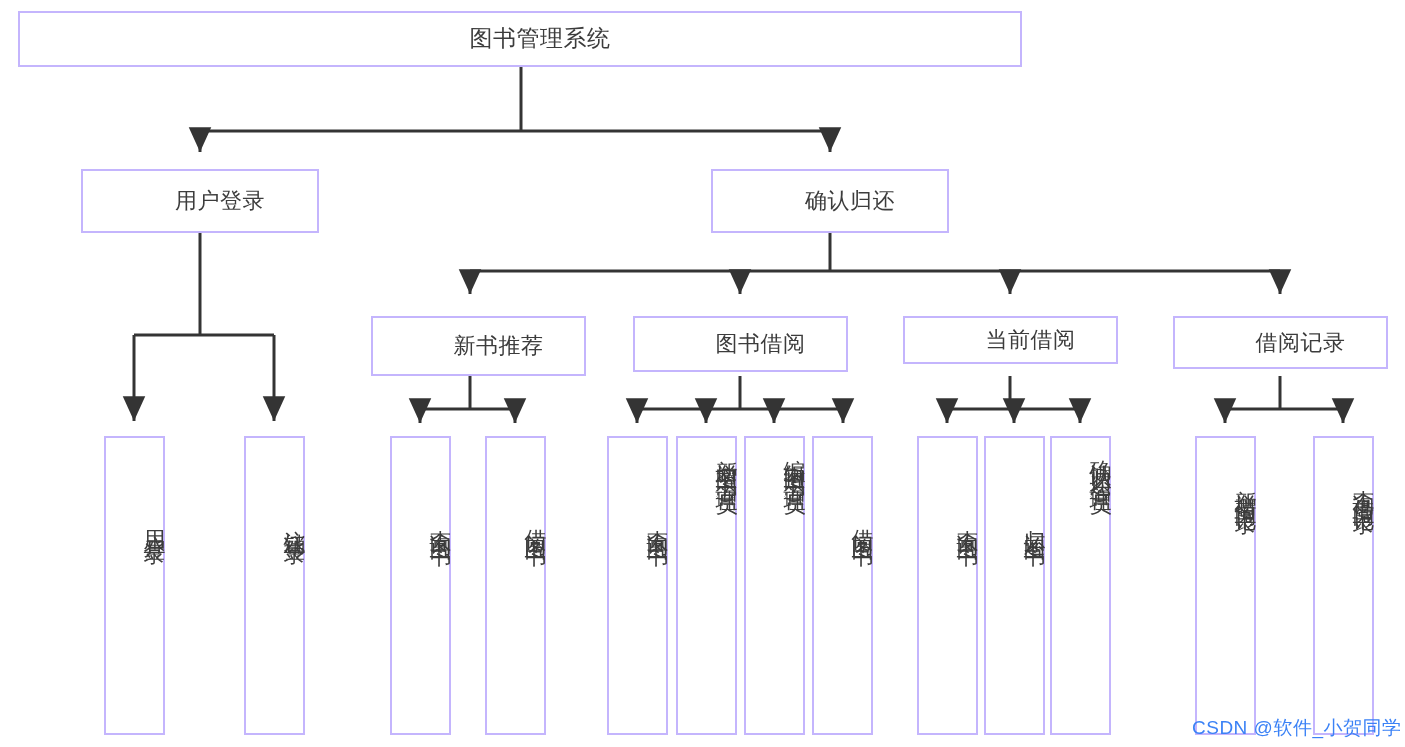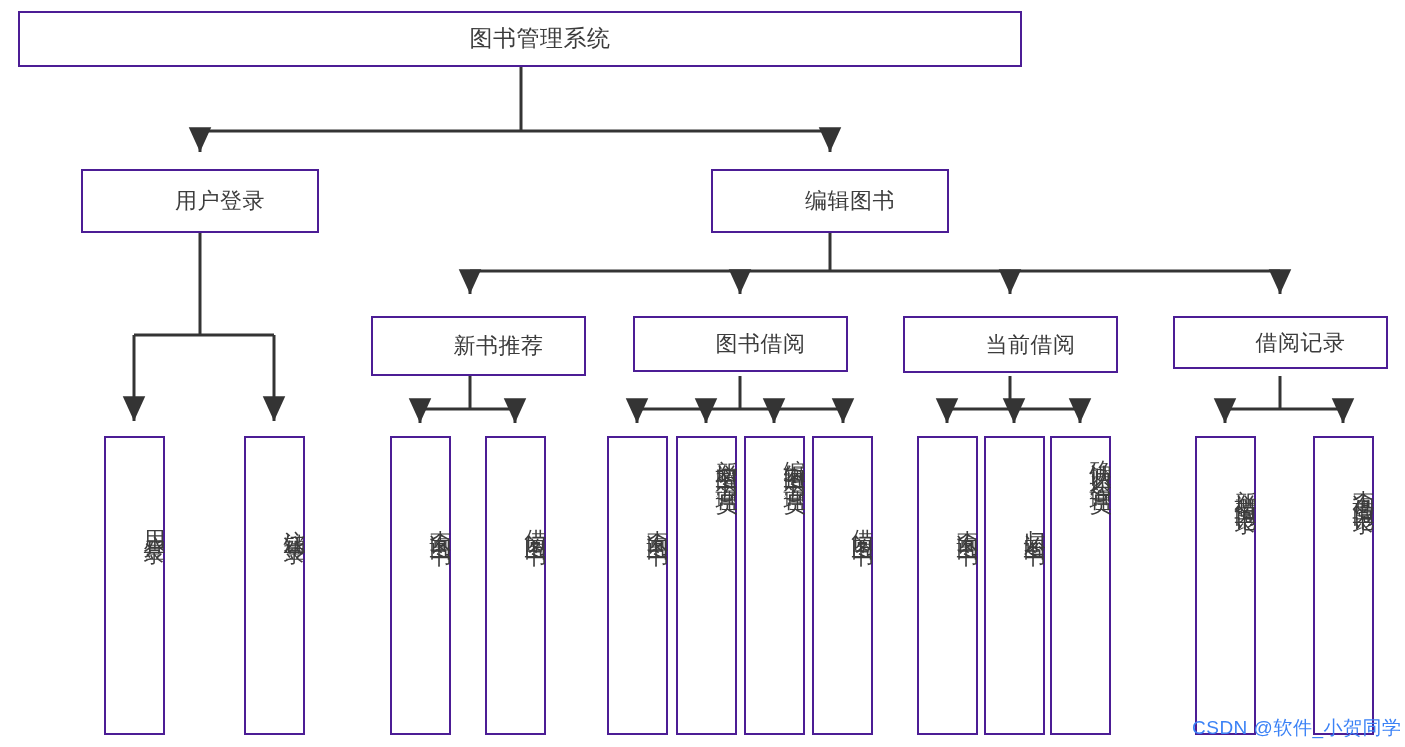--- a/index.html
+++ b/index.html
@@ -21,21 +21,21 @@
     position: absolute;
     left: 0;
     top: 0;
     width: 1405px;
     height: 747px;
     pointer-events: none;
   }
   .node {
     position: absolute;
     box-sizing: border-box;
-    border: 2px solid #4c1d95;
+    border: 2px solid #c4b5fd;
     background: #ffffff;
     display: flex;
     align-items: center;
     justify-content: center;
     color: #3c3c3c;
     padding-left: 40px;
   }
   .node .label {
     display: block;
     text-align: center;
@@ -134,32 +134,32 @@
 
   <div class="node horiz root" style="left:18px; top:11px; width:1004px; height:56px;">
     <span class="label">图书管理系统</span>
   </div>
 
   <div class="node horiz" style="left:81px; top:169px; width:238px; height:64px;">
     <span class="label">用户登录</span>
   </div>
 
   <div class="node horiz" style="left:711px; top:169px; width:238px; height:64px;">
-    <span class="label">编辑图书</span>
+    <span class="label">确认归还</span>
   </div>
 
   <div class="node horiz" style="left:371px; top:316px; width:215px; height:60px;">
     <span class="label">新书推荐</span>
   </div>
 
   <div class="node horiz" style="left:633px; top:316px; width:215px; height:56px;">
     <span class="label">图书借阅</span>
   </div>
 
-  <div class="node horiz" style="left:903px; top:316px; width:215px; height:57px;">
+  <div class="node horiz" style="left:903px; top:316px; width:215px; height:48px;">
     <span class="label">当前借阅</span>
   </div>
 
   <div class="node horiz" style="left:1173px; top:316px; width:215px; height:53px;">
     <span class="label">借阅记录</span>
   </div>
 
   <div class="node vert" style="left:104px; top:436px; width:61px; height:299px; padding-top:74px;">
     <span class="label">用户登录</span>
   </div>

